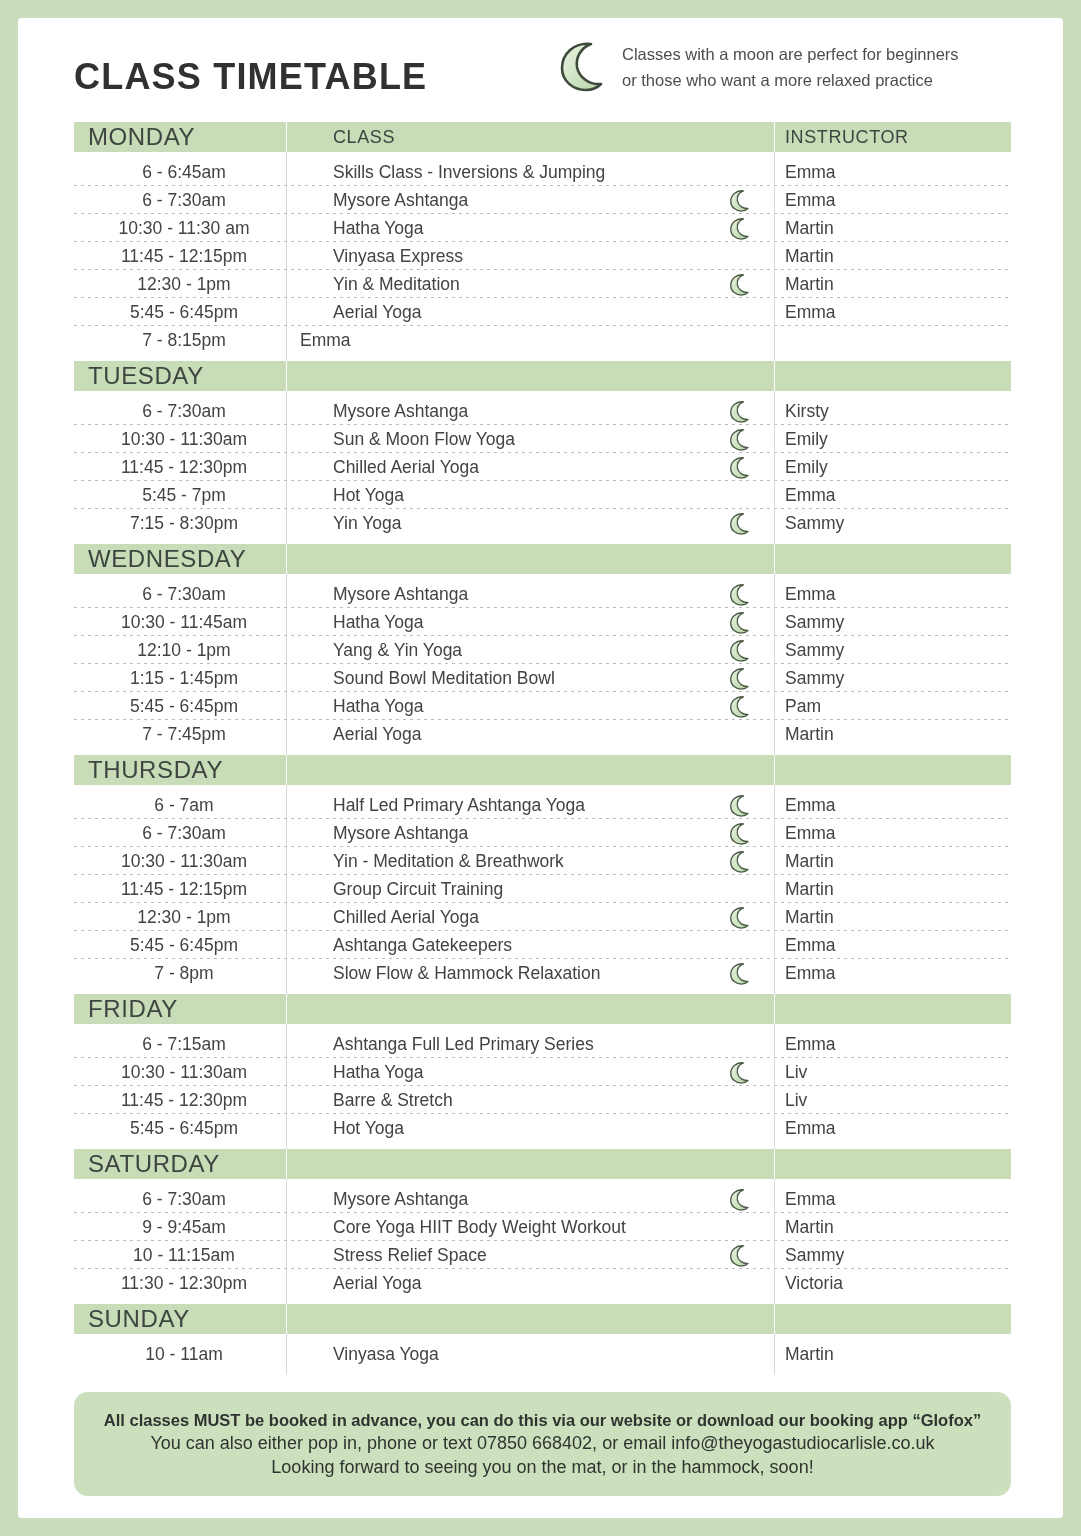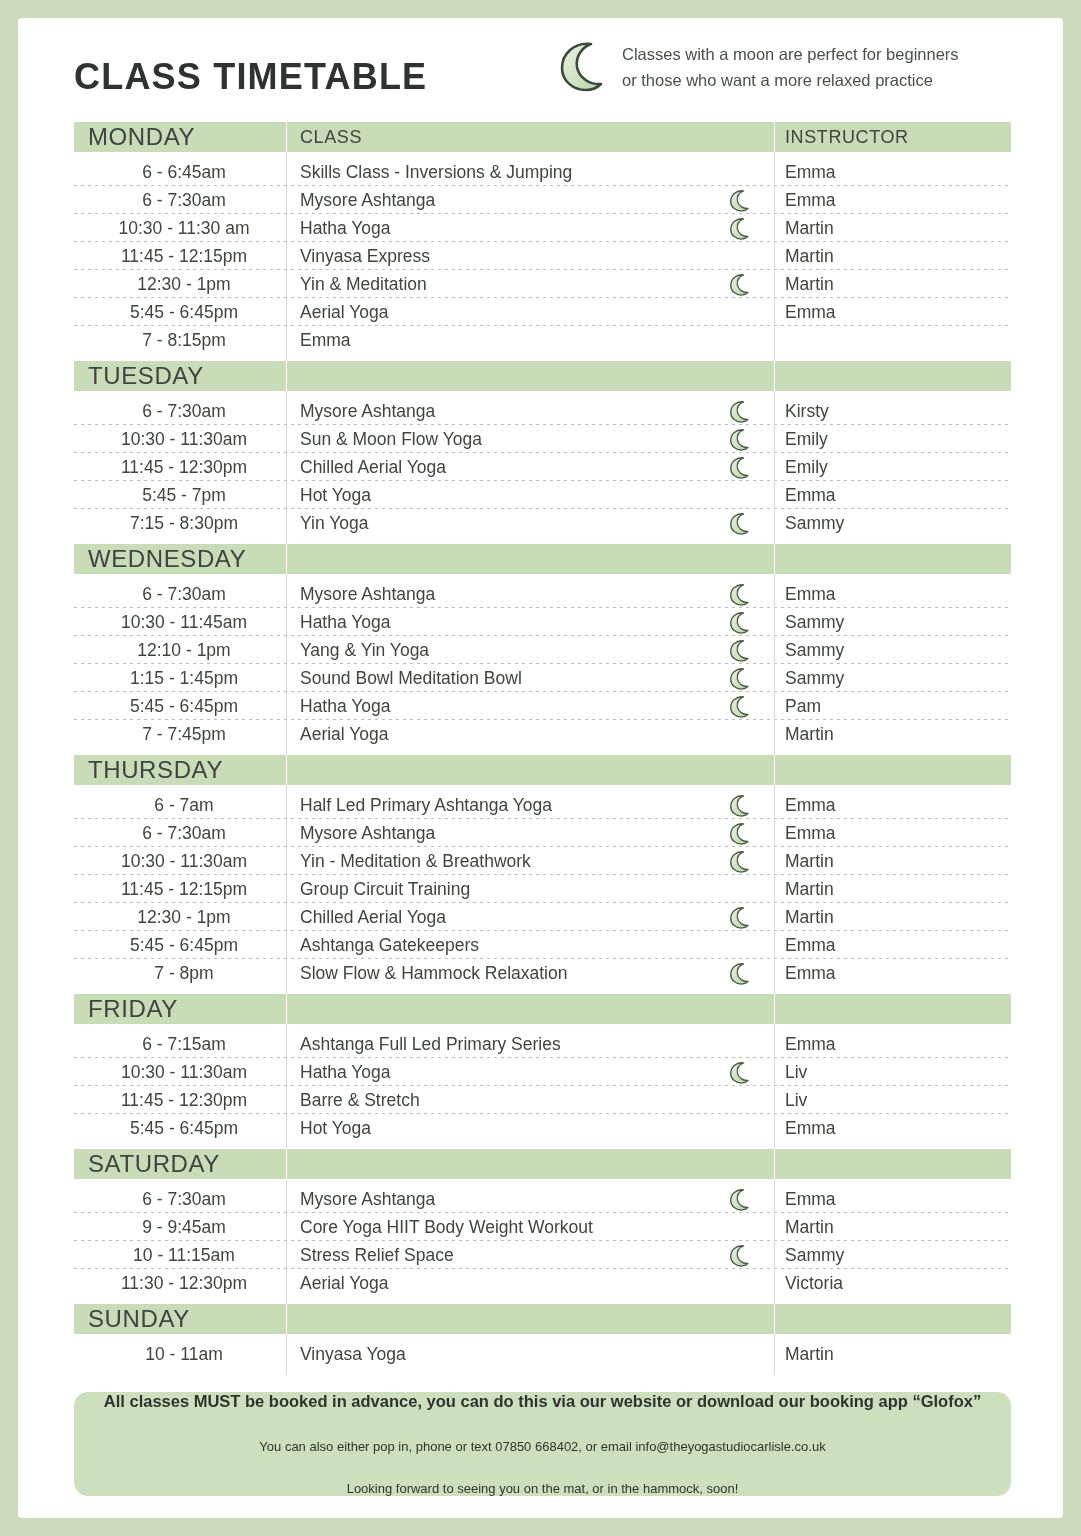--- a/index.html
+++ b/index.html
@@ -72,21 +72,21 @@
 
   
   #table {
     position: absolute;
     left: 56px;
     top: 104px;
     width: 937px;
   }
 
   .col-time  { width: 212px; }
-  .col-class { flex: 1 1 auto; }
+  .col-class { flex: 1 1 auto; margin-left: 33px; }
   .col-inst  { width: 240px; }
 
   .dayhead {
     display: flex;
     align-items: center;
     height: 30px;
     background: #c7dcb7;
     position: relative;
   }
   .dayhead .cell { padding-left: 14px; }
@@ -176,31 +176,31 @@
     position: absolute;
     left: 56px;
     top: 1374px;
     width: 937px;
     height: 104px;
     background: #cde0be;
     border-radius: 14px;
     display: flex;
     flex-direction: column;
     align-items: center;
-    justify-content: space-between;
+    justify-content: center;
     gap: 3px;
     text-align: center;
   }
   #footer .f1 {
     font-size: 16.5px;
     font-weight: 700;
     color: #2f3430;
   }
   #footer .f2, #footer .f3 {
-    font-size: 13px;
+    font-size: 18px;
     color: #2f3430;
   }
 </style>
 </head>
 <body>
 
 <div id="page">
   <div id="card">
 
     <div id="header">

